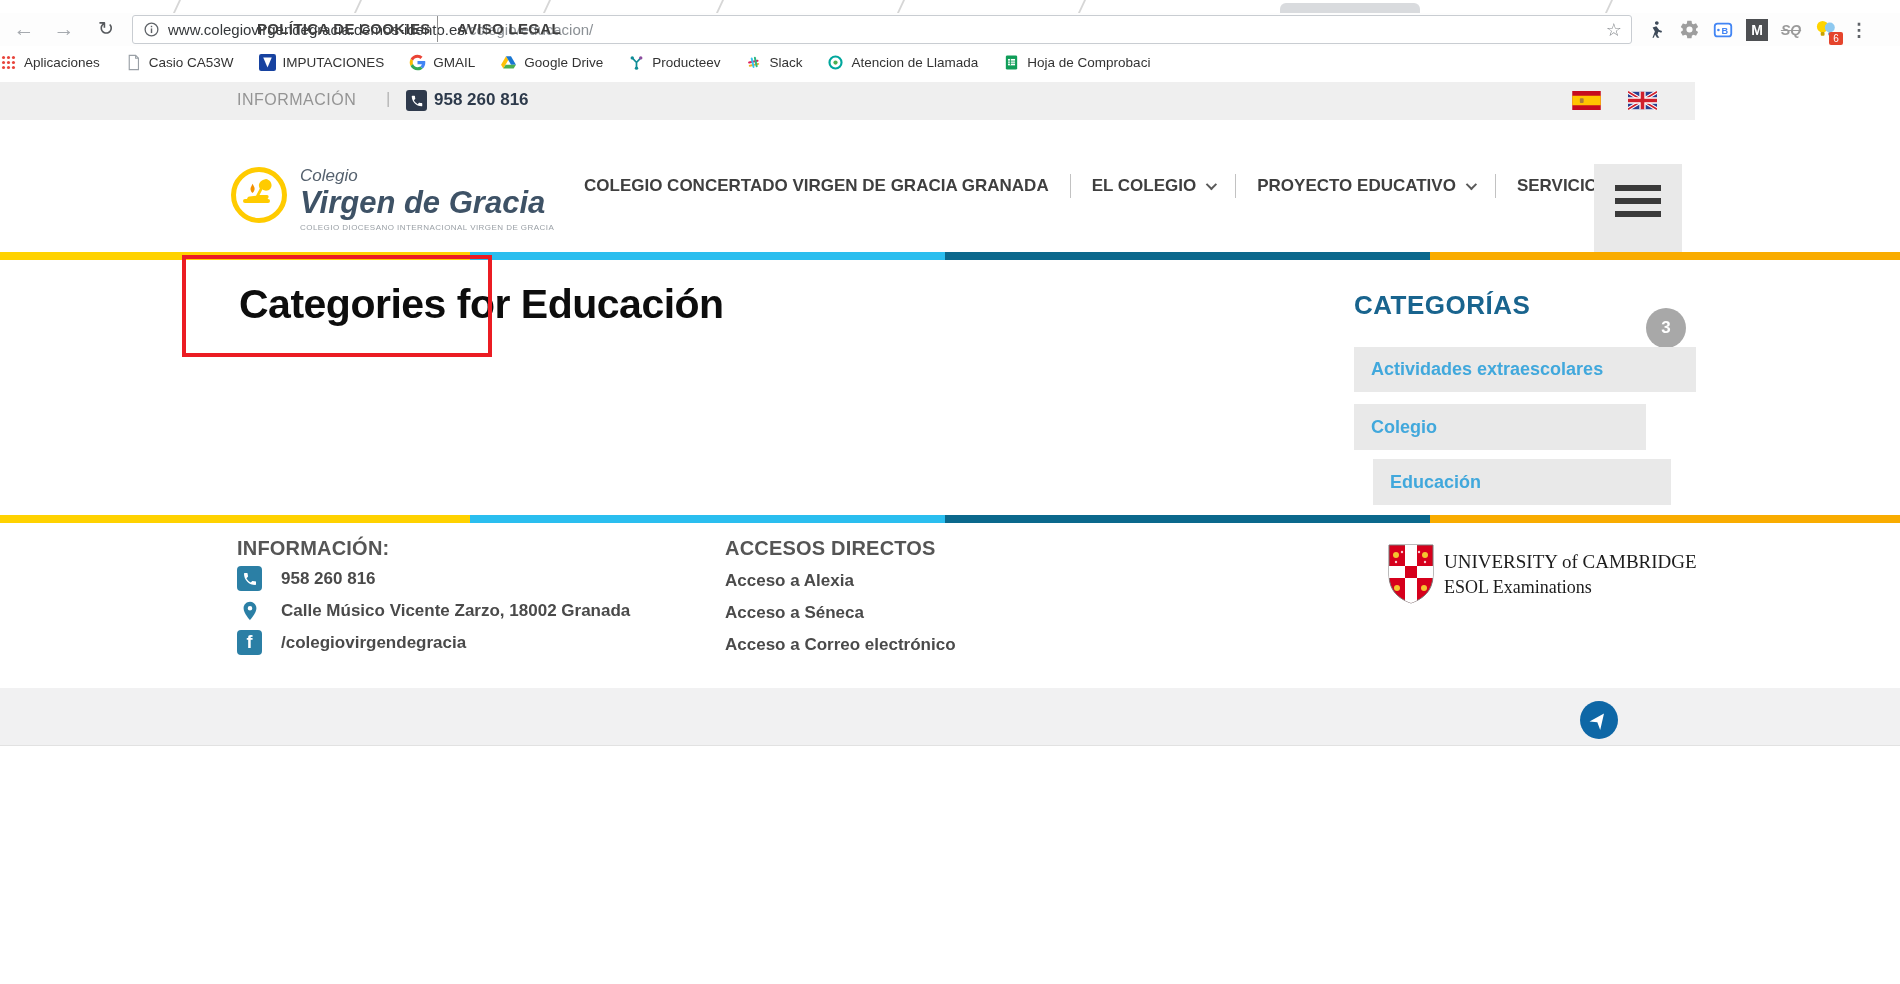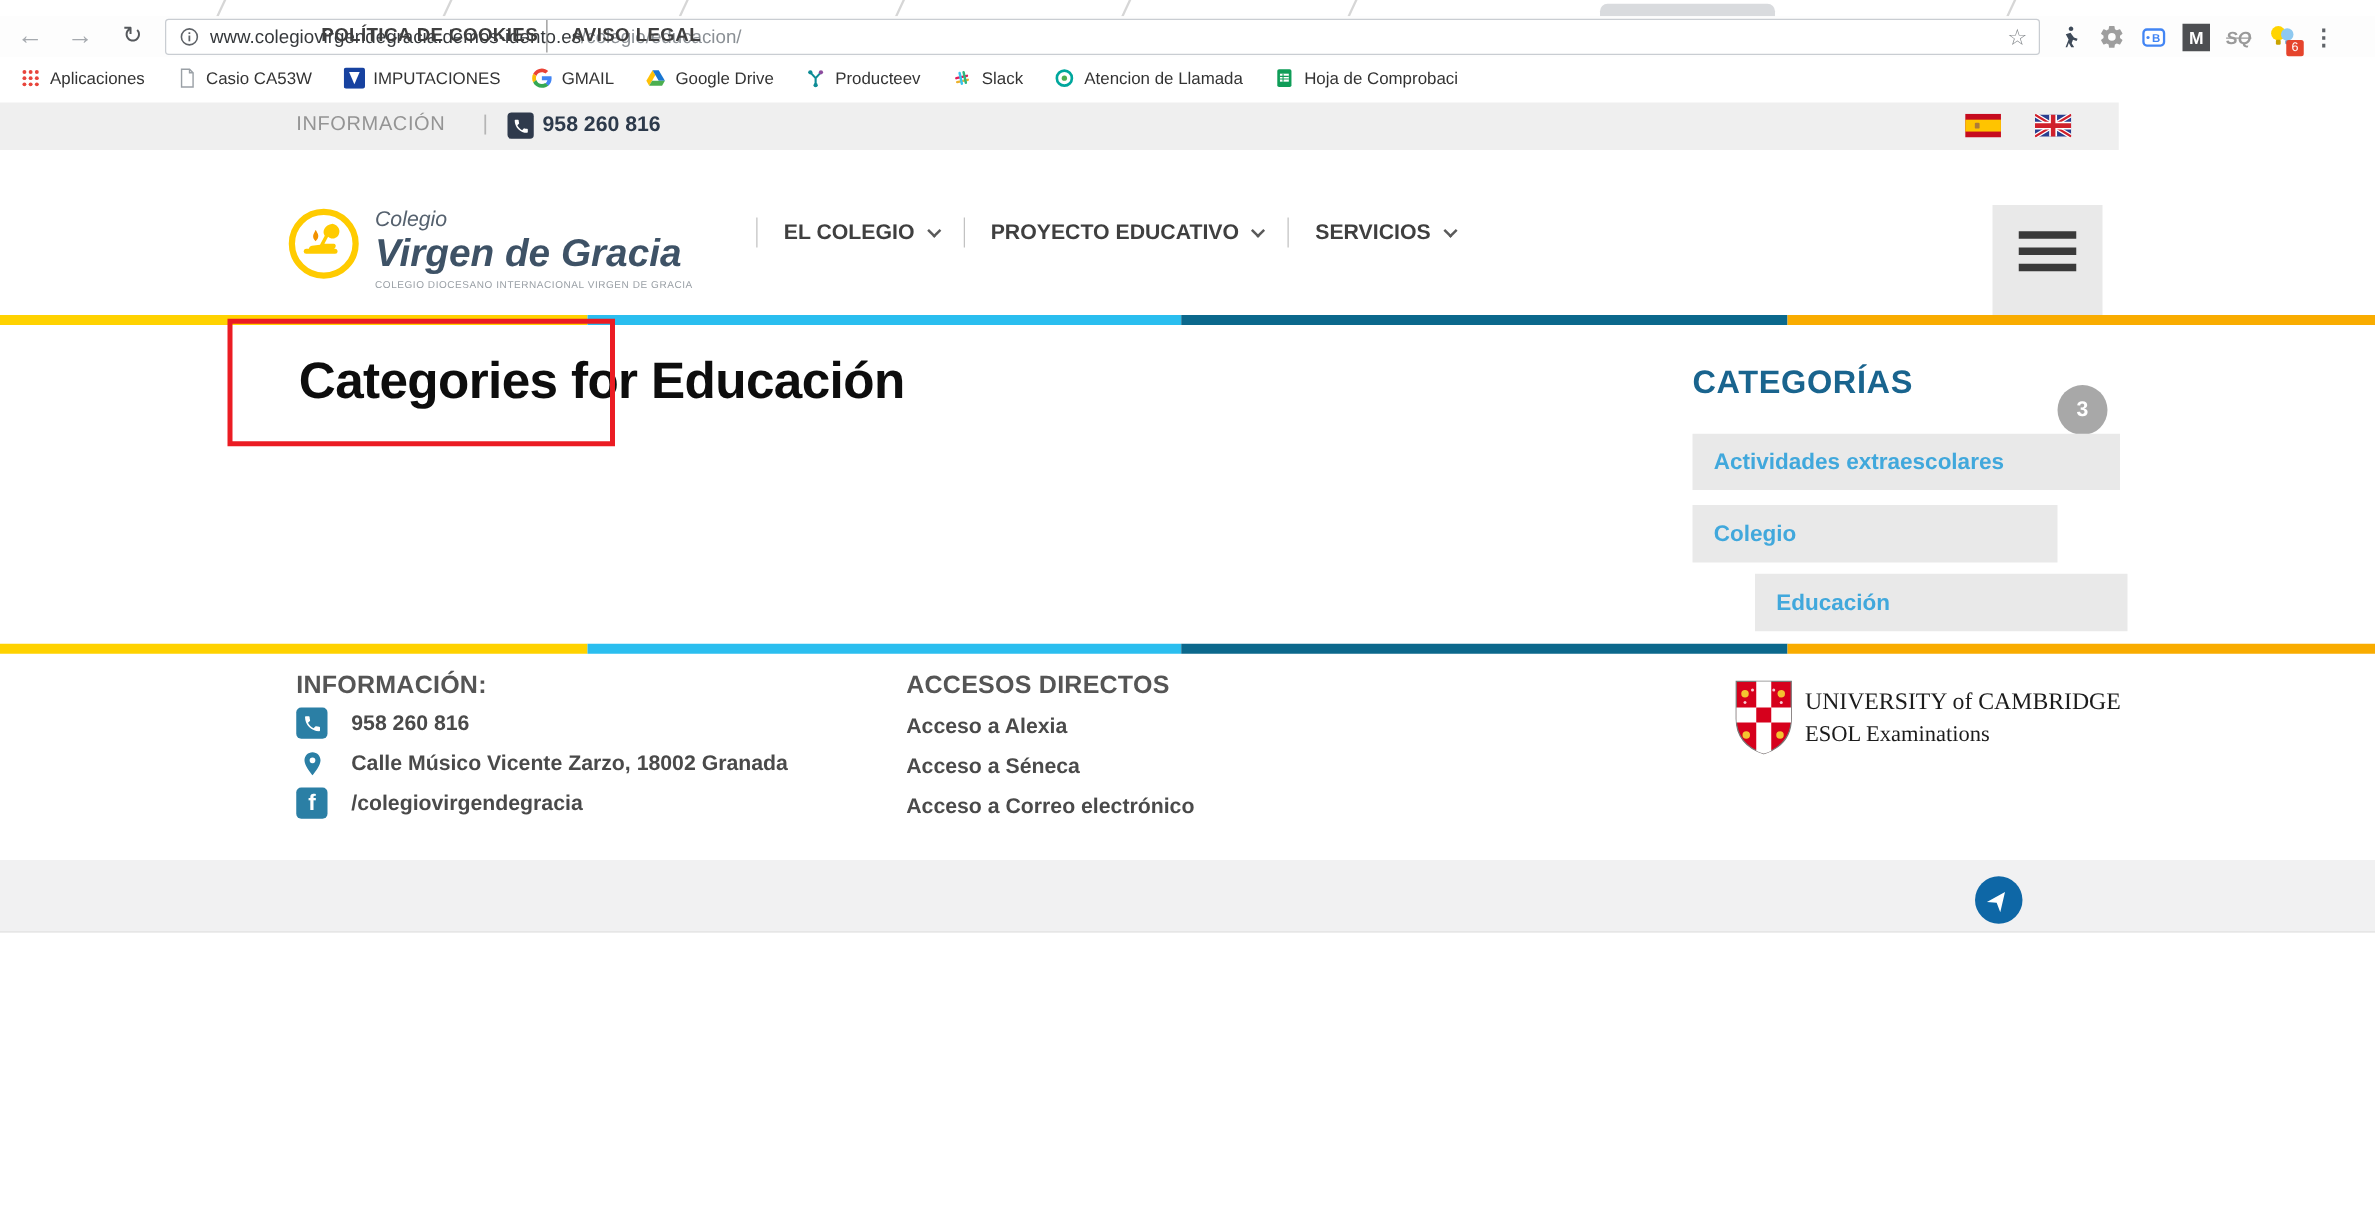--- a/index.html
+++ b/index.html
@@ -19,21 +19,21 @@
   .url-host { color:#35383b; font-size:15px; margin-left:8px; white-space:nowrap; }
   .url-path { color:#8b9095; font-size:15px; white-space:nowrap; }
   .star-btn { margin-left:auto; margin-right:9px; color:#84888c; font-size:18px; }
   .ext-area { position:absolute; left:1643px; top:2px; height:29px; display:flex; align-items:center; gap:10px; }
   .ext { position:relative; width:24px; height:24px; display:flex; align-items:center; justify-content:center; }
   .ext-m { width:22px; height:22px; background:#4d4f52; color:#fff; font-weight:bold; font-size:14px; text-align:center; line-height:22px; }
   .ext-sq { color:#9a9a9a; font-weight:bold; font-style:italic; font-size:14px; text-decoration:line-through; }
   .ext-badge { position:absolute; right:-6px; bottom:-3px; background:#e5442c; color:#fff; font-size:10px; min-width:14px; height:13px; line-height:13px; text-align:center; border-radius:2px; padding:0 2px; }
   .menu-dots { color:#5f6368; font-size:18px; font-weight:bold; }
 
-  .bookmarks { position:absolute; left:0; top:46px; width:1900px; height:33px; background:#fff; display:flex; align-items:center; padding-left:16px; }
+  .bookmarks { position:absolute; left:0; top:46px; width:1900px; height:33px; background:#fff; display:flex; align-items:center; padding-left:0; }
   .bm { display:flex; align-items:center; gap:7px; margin-right:25px; font-size:13.5px; color:#333; white-space:nowrap; }
   .bm svg, .bm .bm-cssicon { width:17px; height:17px; flex:0 0 auto; }
 
   
   .site-topbar { position:absolute; left:0; top:82px; width:1695px; height:38px; background:#efefef; }
   .tb-info { position:absolute; left:237px; top:9px; font-size:16px; color:#949494; letter-spacing:.5px; }
   .tb-sep { position:absolute; left:386px; top:7px; font-size:17px; color:#b5b5b5; }
   .tb-phone-ic { position:absolute; left:406px; top:8px; width:21px; height:21px; background:#2f3a4c; border-radius:3px; display:flex; align-items:center; justify-content:center; }
   .tb-phone { position:absolute; left:434px; top:8px; font-size:17px; font-weight:bold; color:#2d3a4b; }
   .flag { position:absolute; top:9px; width:29px; height:19px; }
@@ -62,21 +62,21 @@
   .seg-teal { width:485px; background:#0B688C; }
   .seg-orange { width:470px; background:#F9AC00; }
 
   
   .page-title { position:absolute; left:239px; top:281px; font-size:41px; font-weight:bold; color:#0d0d0d; letter-spacing:-.5px; }
   .annotation-box { position:absolute; left:182px; top:255px; width:310px; height:102px; border:4px solid #eb1c23; z-index:50; }
   .sb-title { position:absolute; left:1354px; top:290px; font-size:26px; font-weight:bold; color:#19648e; letter-spacing:.5px; }
   .cat-item { position:absolute; background:#e9e9e9; color:#41a8dc; font-weight:bold; font-size:18px; display:flex; align-items:center; padding-left:17px; }
   .cat-1 { left:1354px; top:347px; width:342px; height:45px; }
   .cat-2 { left:1354px; top:404px; width:292px; height:46px; }
-  .cat-3 { left:1373px; top:459px; width:298px; height:46px;margin-left:31px; }
+  .cat-3 { left:1373px; top:459px; width:298px; height:46px; }
 
   
   .ft-title { position:absolute; font-size:20px; font-weight:bold; color:#555; letter-spacing:.2px; }
   .ft-info-title { left:237px; top:537px; }
   .ft-links-title { left:725px; top:537px; }
   .ft-row { position:absolute; display:flex; align-items:center; gap:19px; }
   .ft-row-text { font-size:17px; font-weight:bold; color:#4a4a4a; }
   .ft-ic { width:25px; height:25px; display:flex; align-items:center; justify-content:center; }
   .ft-sq { background:#2b7fa5; border-radius:4px; }
   .ft-fb-f { color:#fff; font-size:18px; font-weight:bold; }
@@ -284,20 +284,23 @@
         <rect x="13" y="33" width="27" height="4" rx="2" fill="#ffcb00"></rect>
         <path d="M21.5 20c-2.2 3.4-.2 5.8 1 7 1.2-1.2 3.4-3.6 1.2-7l-1.1-2.2z" fill="#f29100"></path>
       </svg>
       <div class="logo-text">
         <div class="logo-top">Colegio</div>
         <div class="logo-name">Virgen de Gracia</div>
         <div class="logo-tag">COLEGIO DIOCESANO INTERNACIONAL VIRGEN DE GRACIA</div>
       </div>
     </div>
     <div class="main-nav">
+      <div class="nav-item">
+          <span>COLEGIO CONCERTADO VIRGEN DE GRACIA GRANADA</span>
+        </div>
       <div class="nav-vsep"></div>
       <div class="nav-item">
           <span>EL COLEGIO</span>
           <span class="chev"></span>
         </div>
       <div class="nav-vsep"></div>
       <div class="nav-item">
           <span>PROYECTO EDUCATIVO</span>
           <span class="chev"></span>
         </div>

